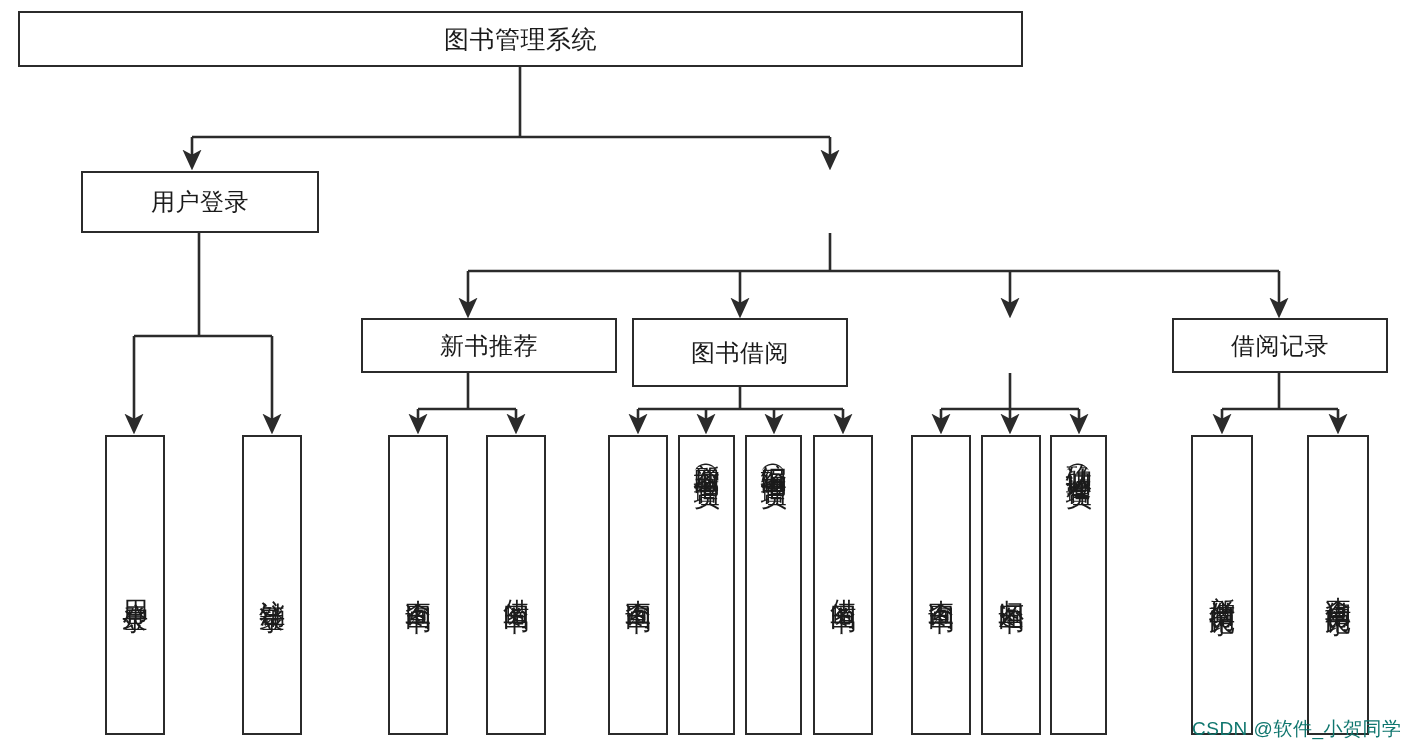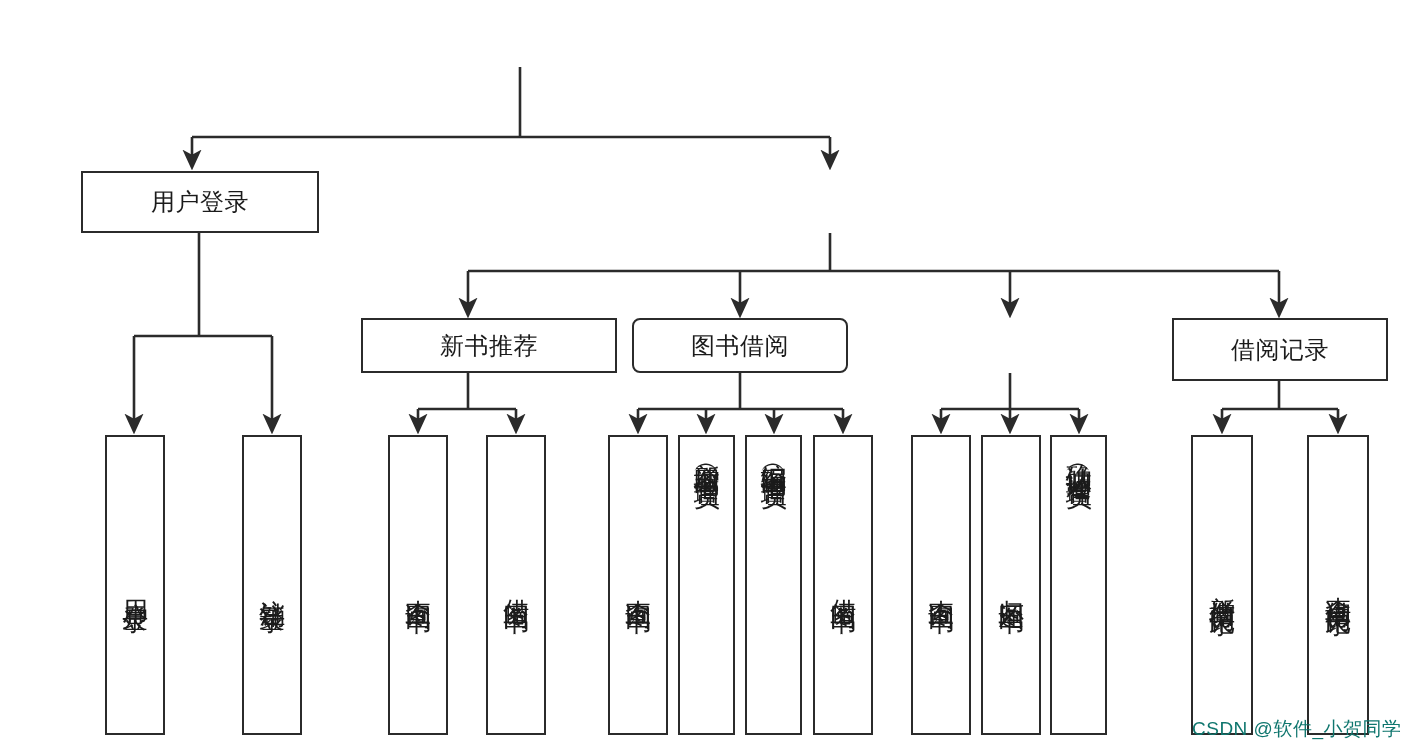--- a/index.html
+++ b/index.html
@@ -126,32 +126,35 @@
       <path d="M 1010 409 L 1010 424" marker-end="url(#arrow)"></path>
       <path d="M 1079 409 L 1079 424" marker-end="url(#arrow)"></path>
 
       <path d="M 1279 373 L 1279 409"></path>
       <path d="M 1222 409 L 1338 409"></path>
       <path d="M 1222 409 L 1222 424" marker-end="url(#arrow)"></path>
       <path d="M 1338 409 L 1338 424" marker-end="url(#arrow)"></path>
     </g>
   </svg>
 
+  <div class="node horiz root" style="left:18px; top:11px; width:1005px; height:56px;">
+    <span class="node-label">图书管理系统</span>
+  </div>
 
   <div class="node horiz" style="left:81px; top:171px; width:238px; height:62px;">
     <span class="node-label">用户登录</span>
   </div>
 
   <div class="node horiz" style="left:361px; top:318px; width:256px; height:55px;">
     <span class="node-label">新书推荐</span>
   </div>
-  <div class="node horiz" style="left:632px; top:318px; width:216px; height:55px;border-radius:8px;">
+  <div class="node horiz" style="left:632px; top:318px; width:216px; height:69px;">
     <span class="node-label">图书借阅</span>
   </div>
-  <div class="node horiz" style="left:1172px; top:318px; width:216px; height:63px;">
+  <div class="node horiz" style="left:1172px; top:318px; width:216px; height:55px;">
     <span class="node-label">借阅记录</span>
   </div>
 
   <div class="node vert short" style="left:105px; top:435px; width:60px; height:300px;">
     <span class="node-label">用户登录</span>
   </div>
   <div class="node vert short" style="left:242px; top:435px; width:60px; height:300px;">
     <span class="node-label">注销登录</span>
   </div>
 

